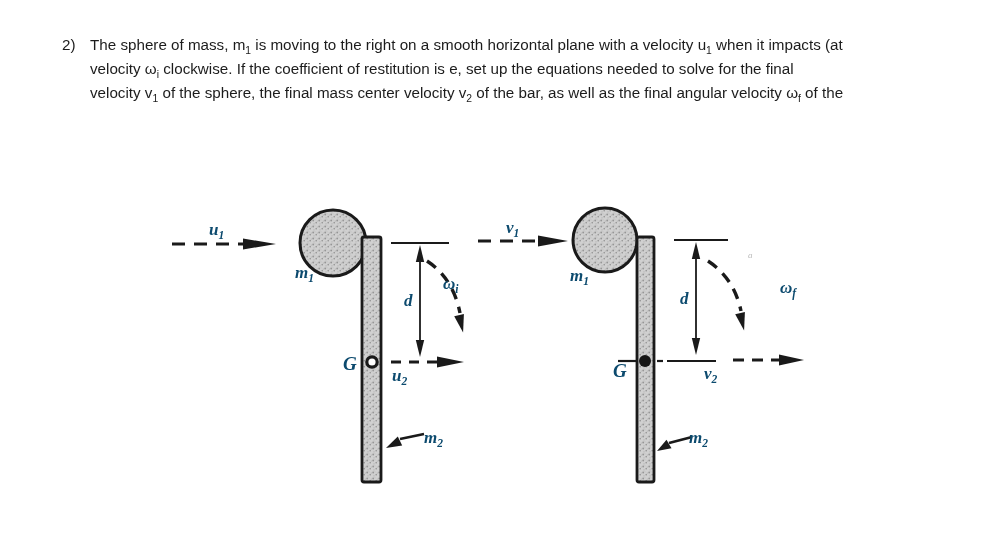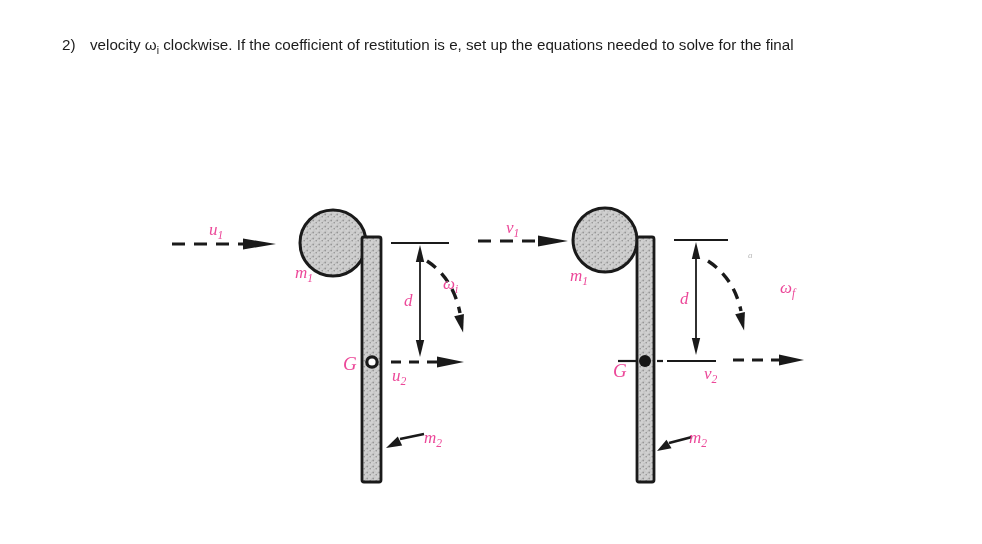--- a/index.html
+++ b/index.html
@@ -15,38 +15,40 @@
   .problem-text .line {
     font-size:15.2px; line-height:24px; white-space:nowrap;
   }
   sub { font-size:68%; line-height:0; }
   i { font-family:"Liberation Serif", serif; }
 
   .figure { position:absolute; left:0; top:195px; width:982px; height:349px; }
   .figure svg { position:absolute; left:0; top:0; }
   .fig-label {
     position:absolute; font-family:"Liberation Serif", serif;
-    font-style:italic; font-weight:normal; font-size:17px; line-height:1;
-    color:#ec4899; white-space:nowrap;
+    font-style:italic; font-weight:bold; font-size:17px; line-height:1;
+    color:#0c4a6e; white-space:nowrap;
   }
   .fig-label.big { font-size:19px; }
   .fig-label.artifact {
     color:#b9b9b9; font-size:9px; font-weight:normal;
   }
   .ink { stroke:#1a1a1a; }
 </style>
 </head>
 <body>
 
 <div class="page">
 
   <div class="problem-number">2)</div>
 
   <div class="problem-text">
+    <div class="line">The sphere of mass, m<sub>1</sub> is moving to the right on a smooth horizontal plane with a velocity u<sub>1</sub> when it impacts (at</div>
     <div class="line">velocity ω<sub>i</sub> clockwise. If the coefficient of restitution is e, set up the equations needed to solve for the final</div>
+    <div class="line">velocity v<sub>1</sub> of the sphere, the final mass center velocity v<sub>2</sub> of the bar, as well as the final angular velocity ω<sub>f</sub> of the</div>
   </div>
 
   <div class="figure">
     <svg width="982" height="349" viewBox="0 0 982 349">
       <defs>
         <pattern id="stip" width="6" height="6" patternUnits="userSpaceOnUse">
           <rect width="6" height="6" fill="#d0d0d0"></rect>
           <circle cx="1.2" cy="1.5" r="0.9" fill="#969696"></circle>
           <circle cx="4.2" cy="3.8" r="0.8" fill="#8e8e8e"></circle>
           <circle cx="3" cy="0.8" r="0.6" fill="#bdbdbd"></circle>

